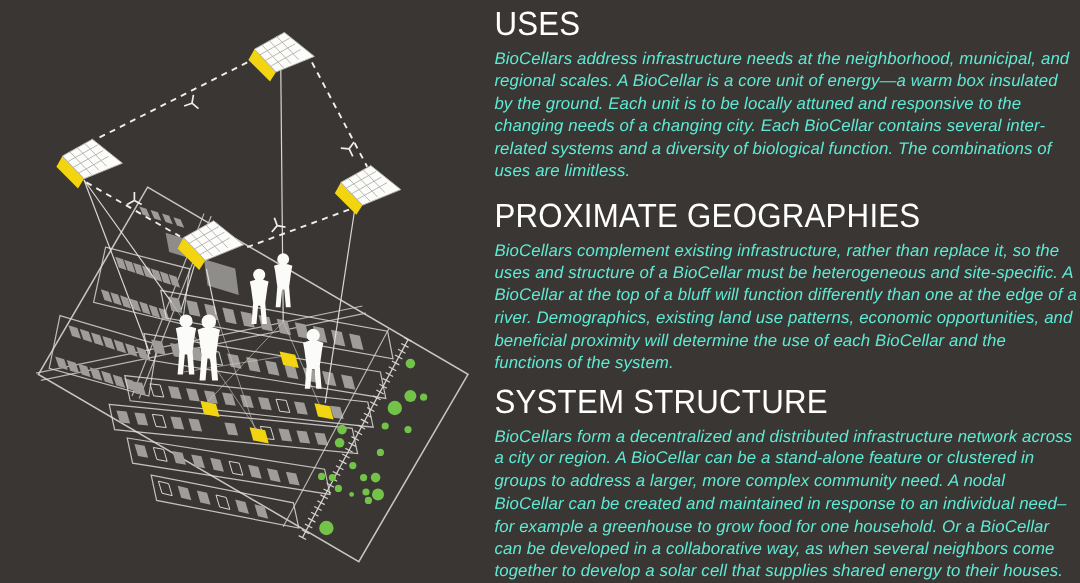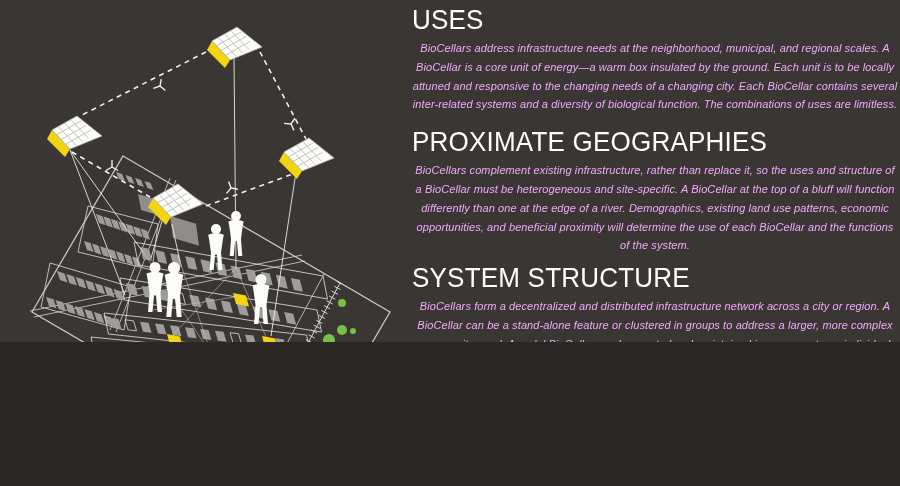--- a/index.html
+++ b/index.html
@@ -1,34 +1,34 @@
 <!DOCTYPE html>
 <html><head>
 <meta charset="utf-8">
 <style>
   html,body{margin:0;padding:0;background:#2a2725;}
   .stage{
-    position:relative;width:900px;height:342px;overflow:hidden;
+    position:relative;width:900px;height:486px;overflow:hidden;
     background:#3a3633;
     font-family:"Liberation Sans","DejaVu Sans",sans-serif;
   }
   .diagram{position:absolute;left:0;top:0;}
   .text-col{position:absolute;left:412px;top:4px;width:486px;color:#fafaf8;}
   .text-col section{display:block;}
   .sec-pg{margin-top:12px;}
   .sec-ss{margin-top:7px;}
   h2{
     margin:0;font-size:28px;line-height:32px;font-weight:400;
     color:#ffffff;letter-spacing:.2px;
     transform:scaleX(.93);transform-origin:0 50%;
     white-space:nowrap;
   }
   p{
-    margin:3px 0 0 0;font-size:11px;line-height:18.8px;
-    font-style:italic;color:#f0abfc;letter-spacing:.1px;text-align:center;
+    margin:3px 0 0 0;font-size:14px;line-height:18.8px;
+    font-style:italic;color:#5eead4;letter-spacing:.1px;
   }
 </style>
 </head>
 <body>
 
 <div class="stage">
   <svg id="diagram" class="diagram" width="412" height="486" viewBox="0 0 412 486">
       <polygon points="123,156 390,312 299,468 32,312" fill="none" stroke="#d6d5d1" stroke-width="1.3" opacity="0.9"></polygon>
       <polygon points="88,206 158,224 152,270 78,252" fill="none" stroke="#d6d5d1" stroke-width="1" opacity="0.85"></polygon>
       <polygon points="50,263 131,287 124,330 41,307" fill="none" stroke="#d6d5d1" stroke-width="1" opacity="0.85"></polygon>

